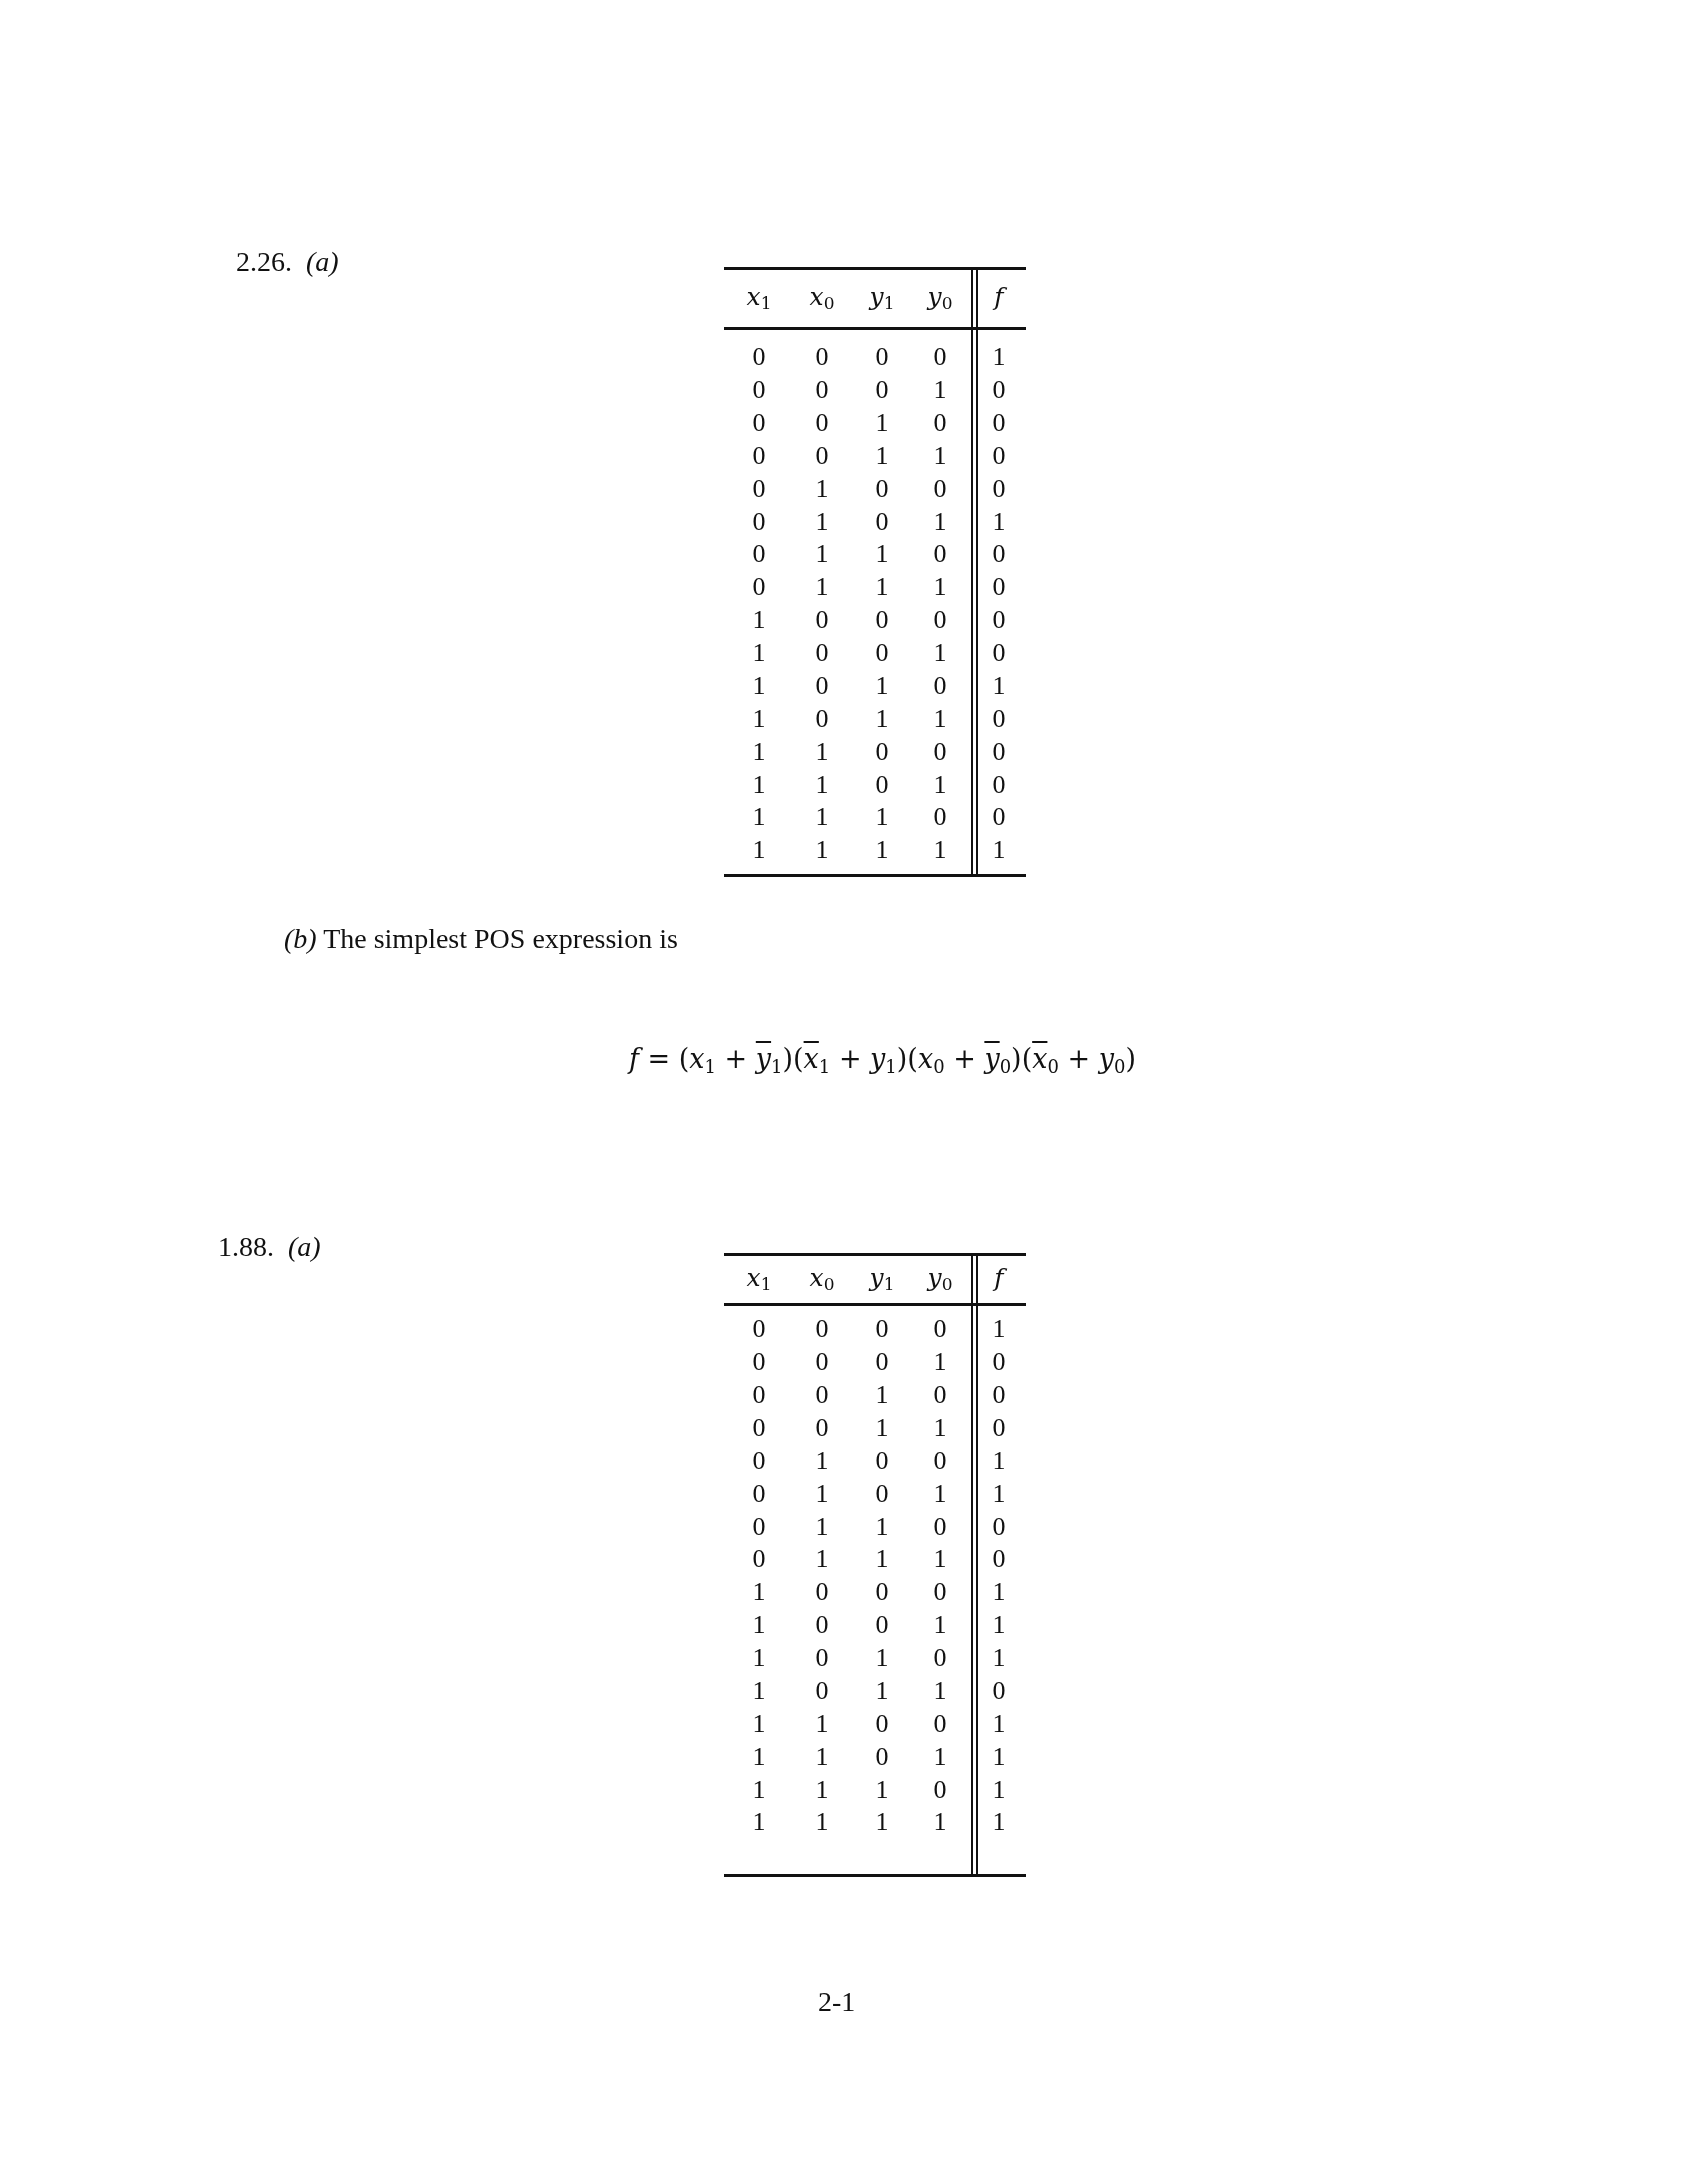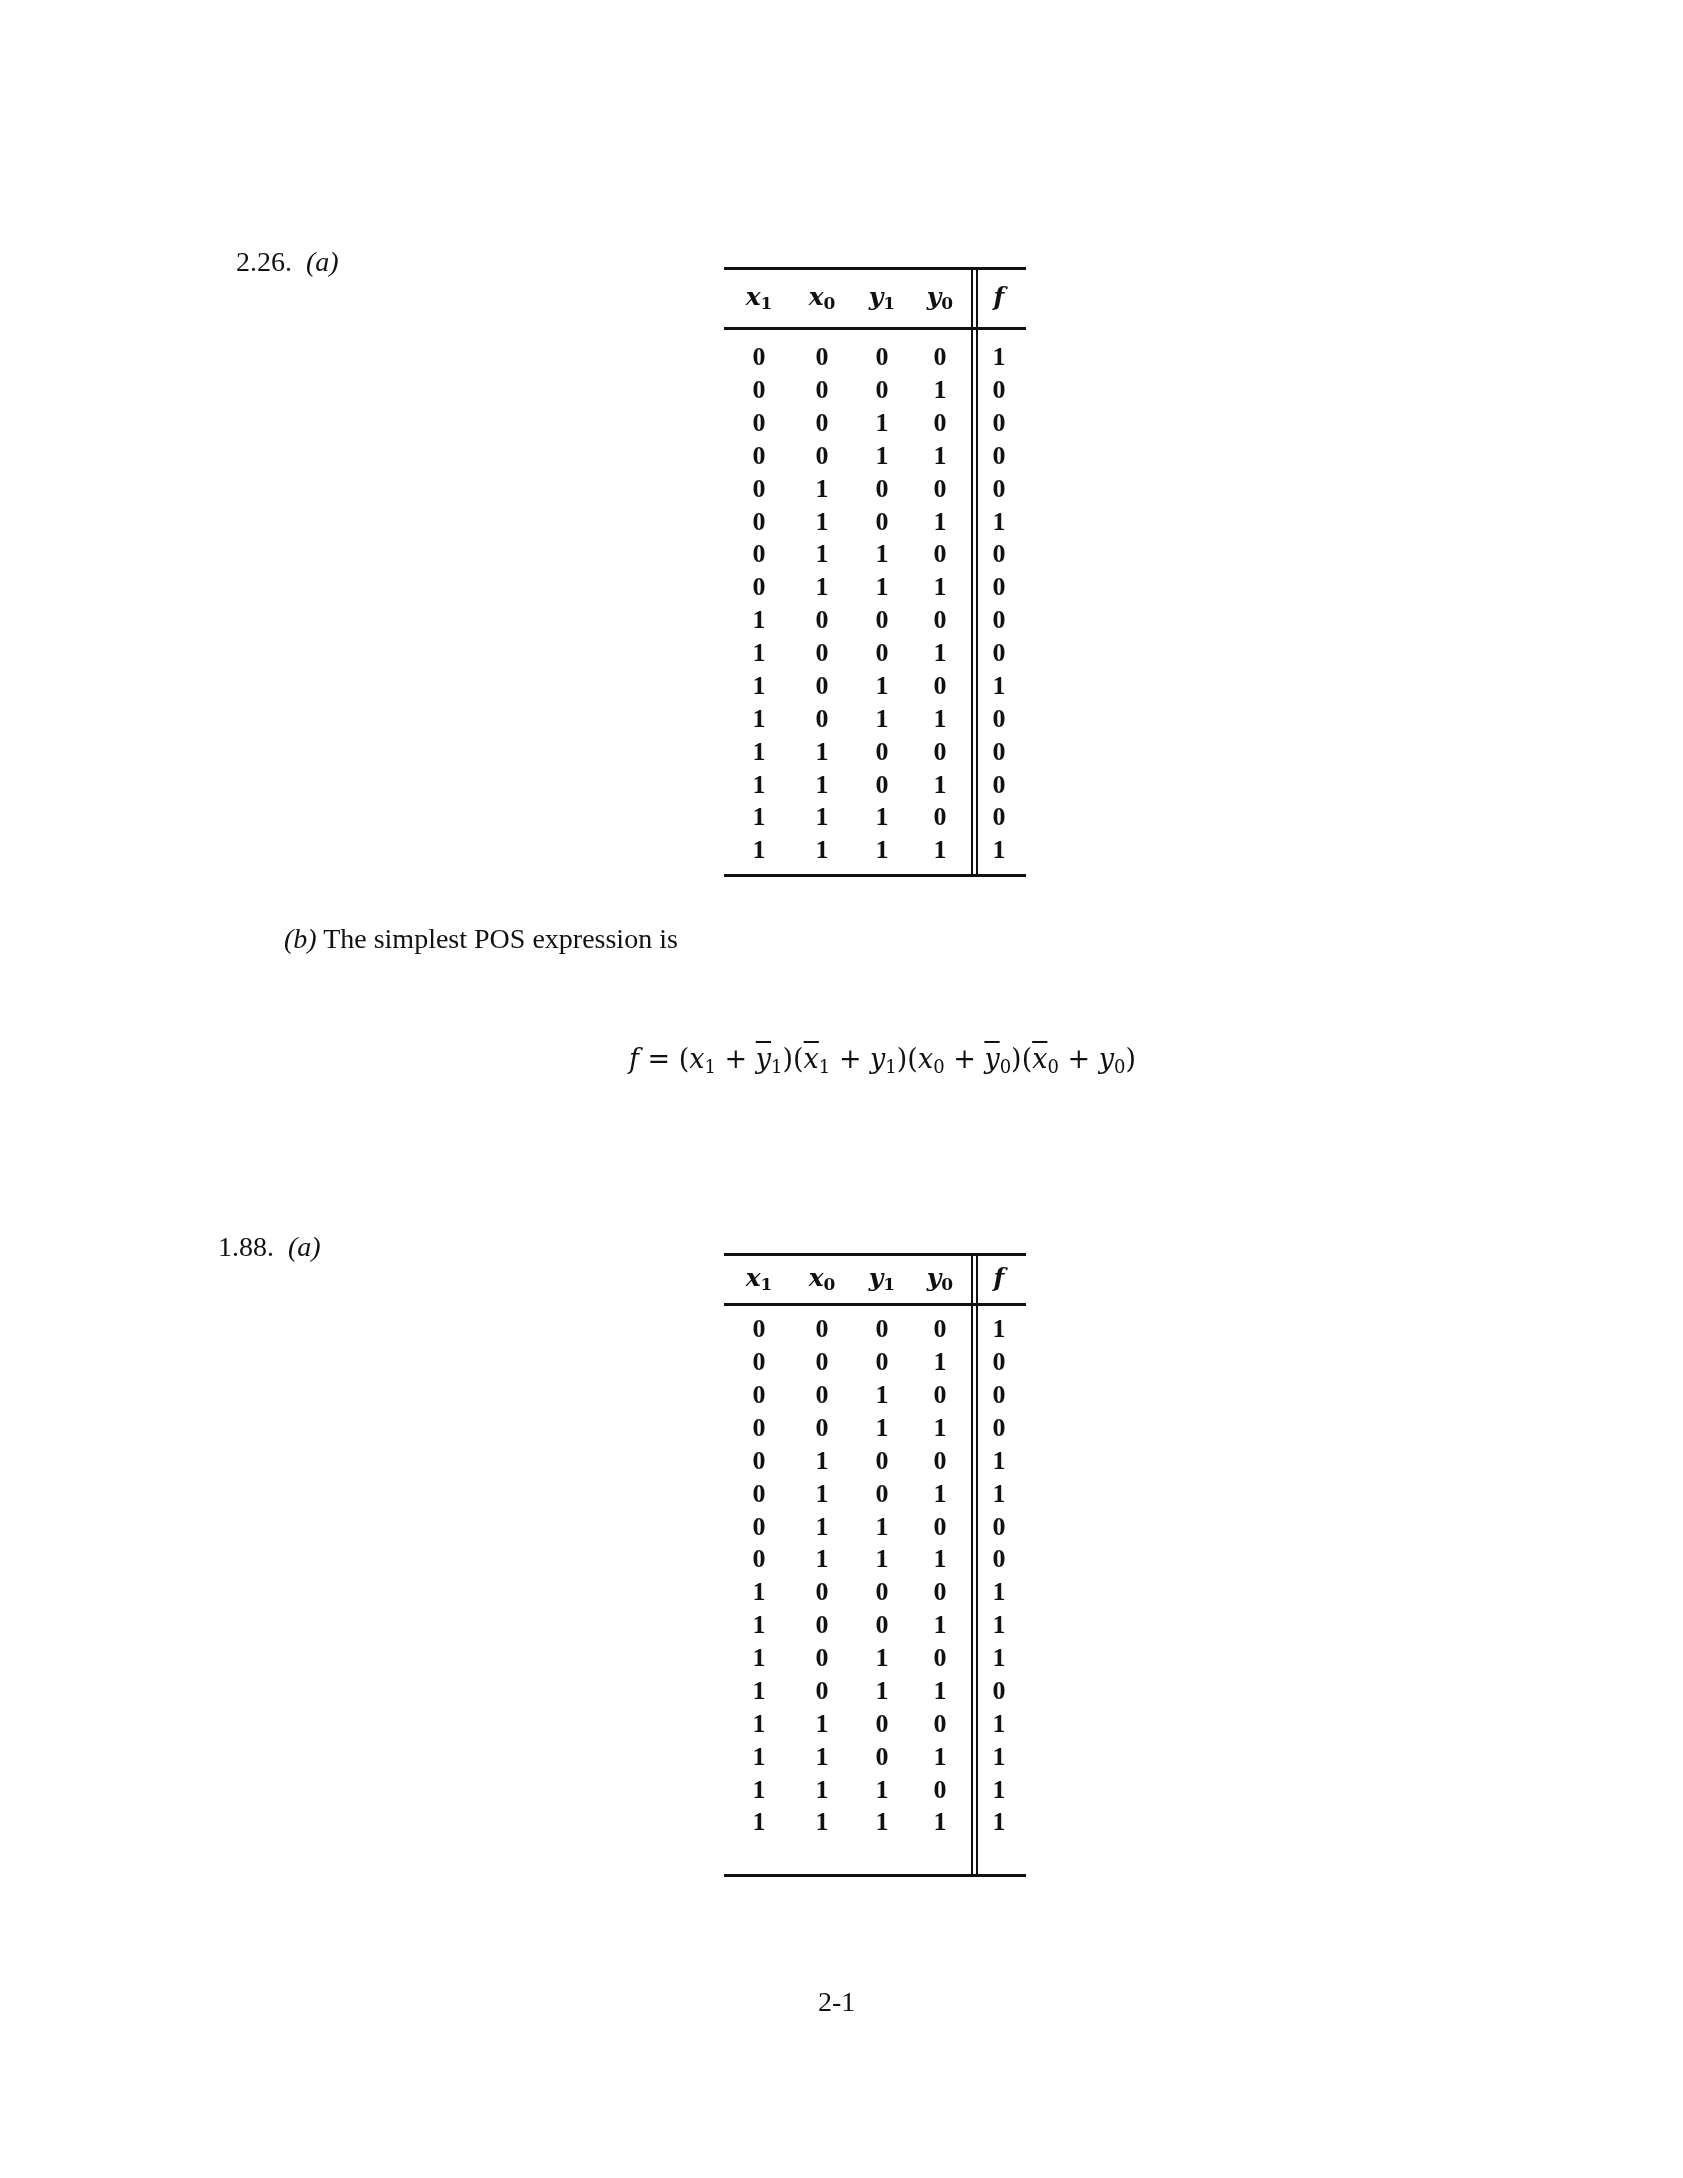--- a/index.html
+++ b/index.html
@@ -1,21 +1,21 @@
 <!DOCTYPE html>
 <html><head>
 <meta charset="utf-8">
 <style>
   html, body { margin: 0; padding: 0; background: #ffffff; }
   body { width: 1683px; height: 2178px; position: relative; overflow: hidden;
          font-family: "Liberation Serif", "DejaVu Serif", serif; color: #111; }
   .abs { position: absolute; }
   .label { font-size: 28px; line-height: 1; white-space: nowrap; }
   .label i { font-style: italic; }
-  .tbl { position: absolute; width: 302px; font-weight: bold; }
+  .tbl { position: absolute; width: 302px; }
   .rule { position: absolute; left: 0; width: 302px; background: #111; }
   .rule.top, .rule.bottom { height: 3px; }
   .rule.mid { height: 3px; }
   .vline { position: absolute; width: 2px; background: #111; }
   .cell { position: absolute; width: 40px; text-align: center; font-size: 26px; line-height: 1; }
   .hcell { position: absolute; width: 50px; text-align: center; font-size: 25px; line-height: 1;
            font-style: italic; font-family: "DejaVu Serif", serif; }
   .hcell sub { font-style: normal; font-size: 17px; vertical-align: -4px; }
   .formula { font-size: 27px; white-space: nowrap; line-height: 1; font-family: "DejaVu Serif", serif; }
   .formula .v { font-style: italic; }

